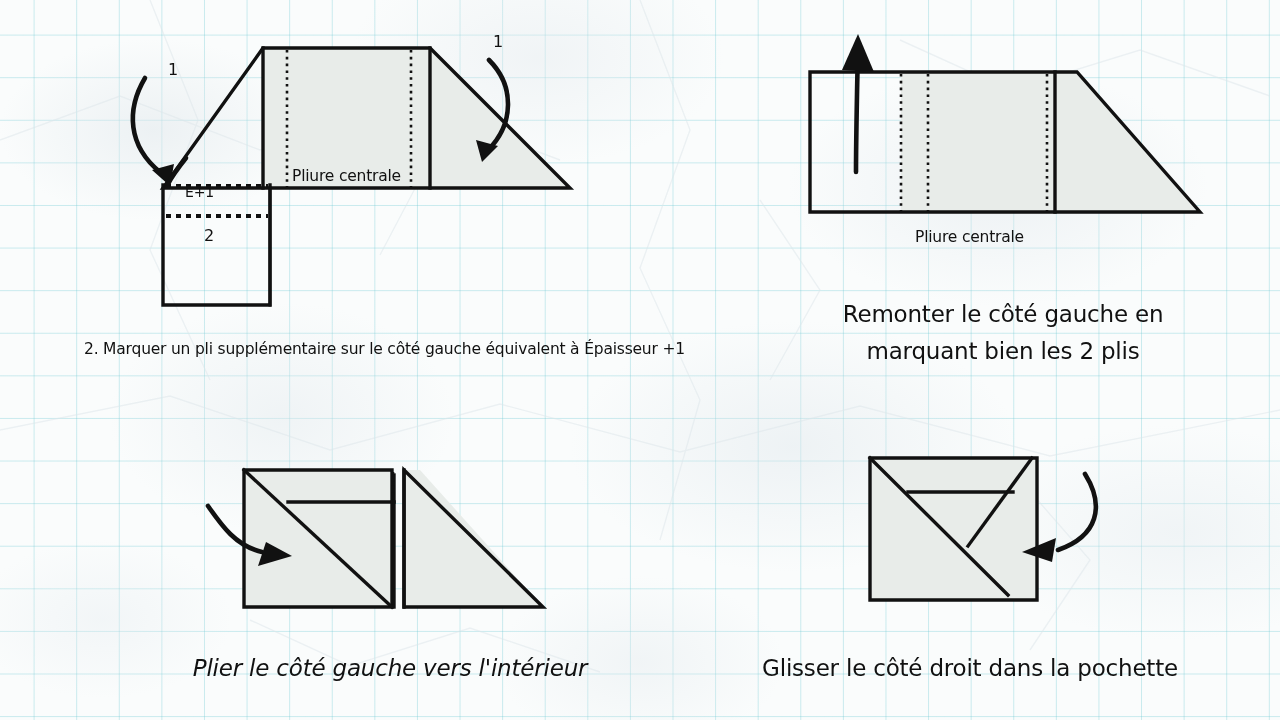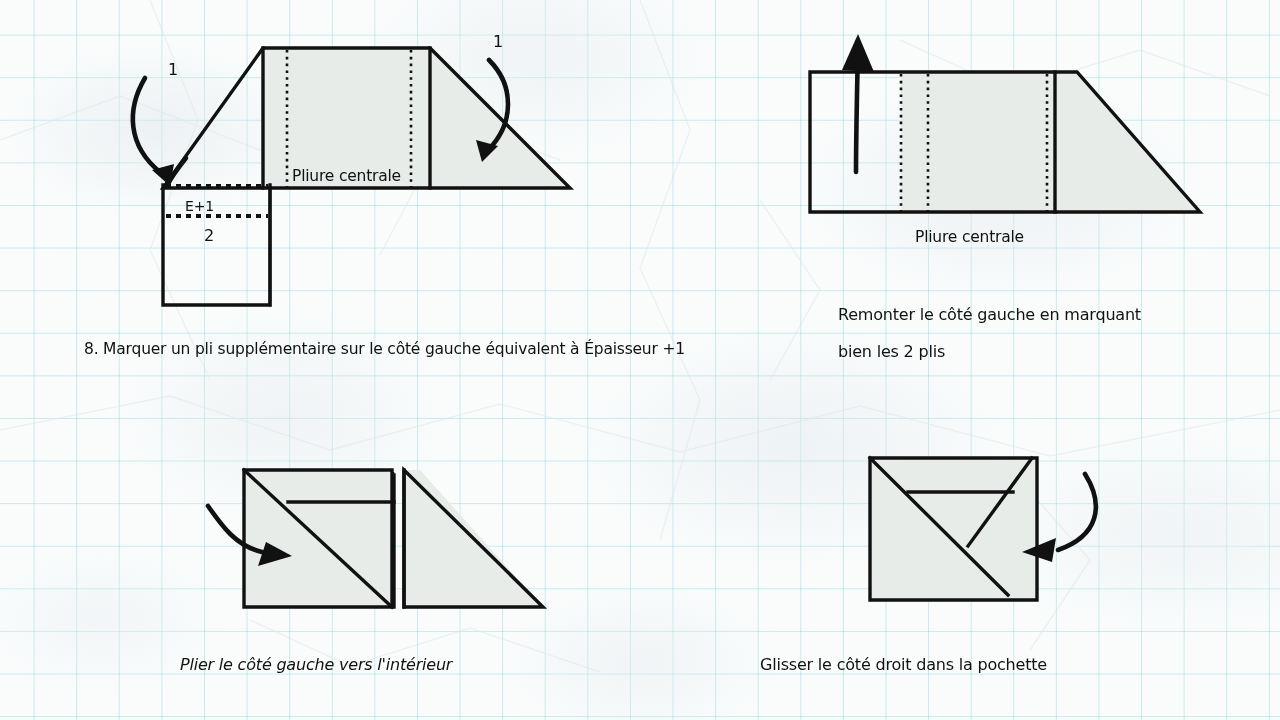--- a/index.html
+++ b/index.html
@@ -57,21 +57,21 @@
   
   .txt {
     position: absolute;
     color: #111;
     font-family: "DejaVu Sans", sans-serif;
     letter-spacing: -.2px;
     white-space: nowrap;
   }
   .steps      { left: 84px;  top: 334px; font-size: 15.5px; line-height: 30px; }
   .steps div  { white-space: nowrap; }
-  .cap        { font-size: 16px; text-align: left; }
+  .cap        { font-size: 23px; text-align: center; }
   .cap-tr     { left: 838px; top: 296px; width: 330px; line-height: 37px; white-space: normal; }
   .cap-bl     { left: 180px; top: 655px; width: 420px; font-style: italic; }
   .cap-br     { left: 760px; top: 655px; width: 420px; }
   .lbl        { font-size: 15px; font-family: "DejaVu Sans", sans-serif; color:#111; }
 </style>
 </head>
 <body>
 
 <div id="paper"></div>
 
@@ -170,31 +170,31 @@
     <path class="ln nofill" d="M1032,458 L968,546"></path>
     <path class="ln nofill" d="M908,492 L1013,492"></path>
 
     <path class="arw" d="M1085,474 C1105,506 1098,536 1058,550"></path>
     <polygon class="arwhd" points="1022,552 1056,538 1052,562"></polygon>
   </g>
 </svg>
 
 <div class="txt lbl" style="left:292px; top:167px; font-size:15.5px;">Pliure centrale</div>
 
-<div class="txt lbl" style="left:185px; top:198px; font-size:14px;">E+1</div>
+<div class="txt lbl" style="left:185px; top:184px; font-size:14px;">E+1</div>
 
 <div class="txt lbl" style="left:204px; top:226px; font-size:16px;">2</div>
 
 <div class="txt lbl" style="left:168px; top:60px; font-size:16px;">1</div>
 
 <div class="txt lbl" style="left:493px; top:32px; font-size:16px;">1</div>
 
 <div class="txt lbl" style="left:915px; top:228px; font-size:15.5px;">Pliure centrale</div>
 
 <div class="txt steps">
-  <div>8. Marquer un pli supplémentaire sur le côté gauche équivalent à Épaisseur +1</div>
+  <div>2. Marquer un pli supplémentaire sur le côté gauche équivalent à Épaisseur +1</div>
 </div>
 
 <div class="txt cap cap-tr">Remonter le côté gauche en marquant bien les 2 plis</div>
 
 <div class="txt cap cap-bl">Plier le côté gauche vers l'intérieur</div>
 
 <div class="txt cap cap-br">Glisser le côté droit dans la pochette</div>
 
 </body></html>

